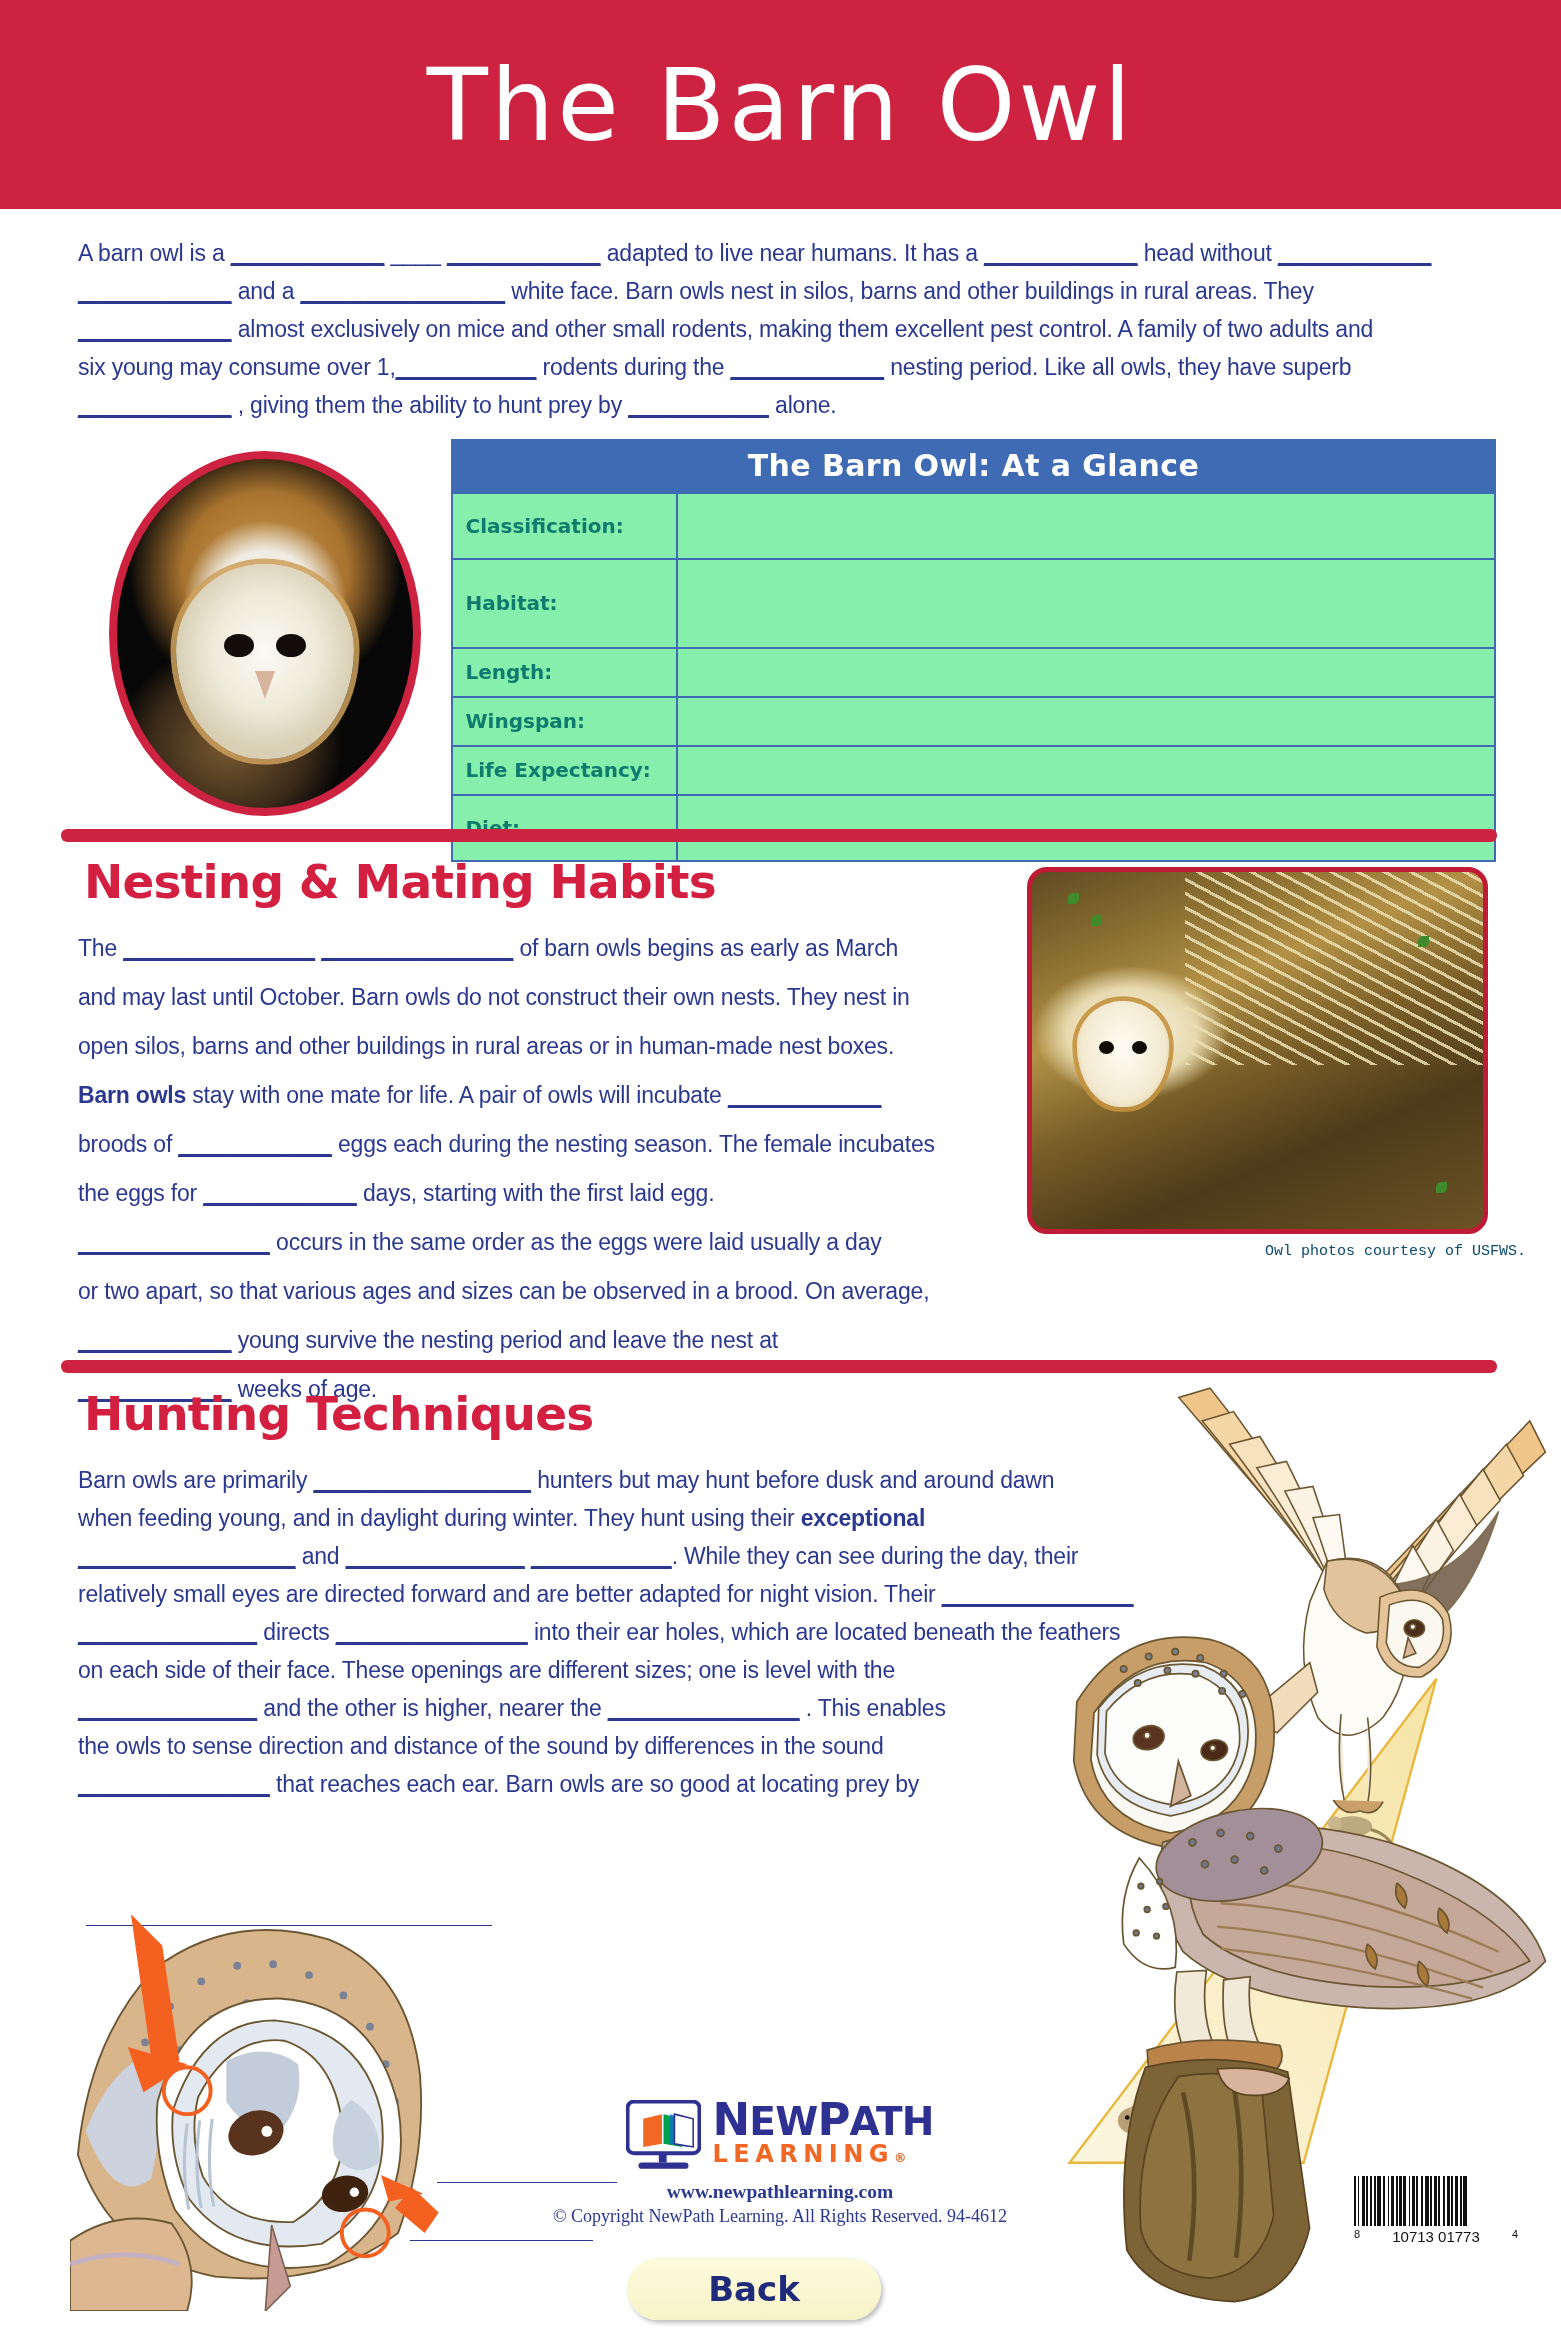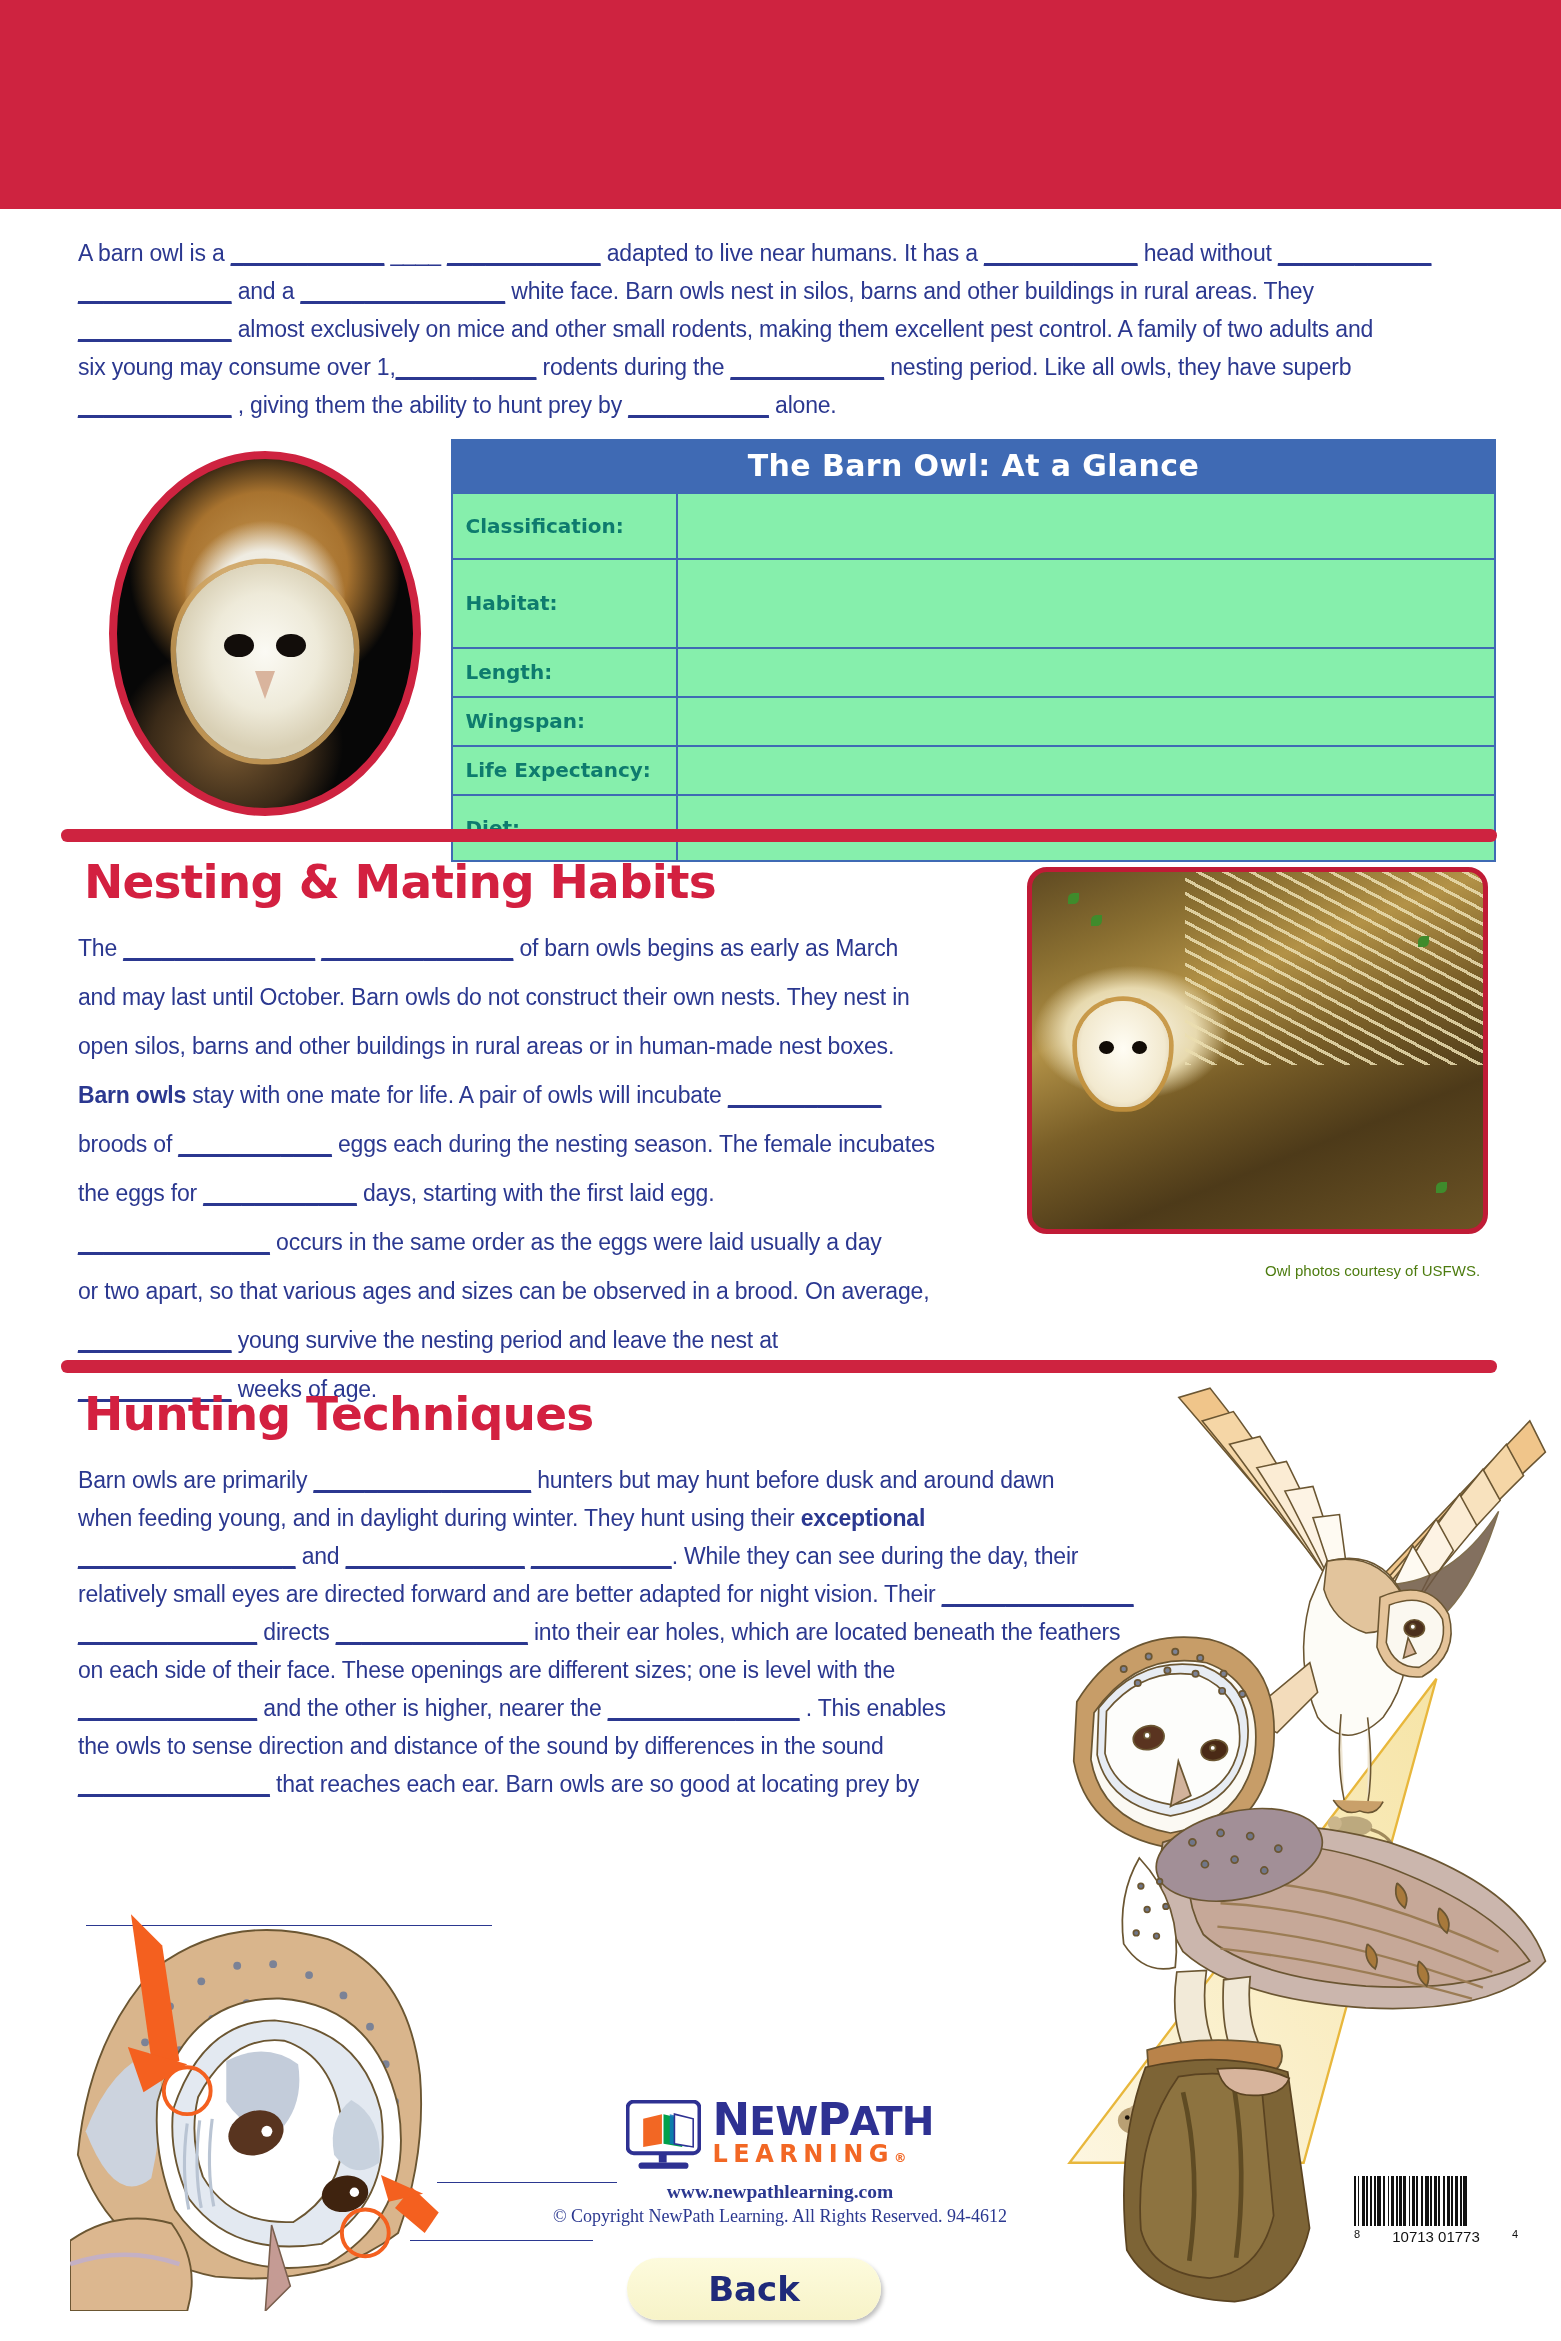--- a/index.html
+++ b/index.html
@@ -141,23 +141,22 @@
   .nest-photo .np-eye.r { right: 24%; }
   .nest-photo .np-grass {
     position: absolute; right: -4%; top: -6%; width: 70%; height: 60%;
     background: repeating-linear-gradient(28deg, rgba(235,222,176,.85) 0 3.1px, rgba(120,96,44,0) 3.1px 12.5px);
   }
   .nest-photo .np-leaf {
     position:absolute; width:11px; height:11px; border-radius:50% 0 50% 0; background:#3f8b2c;
   }
   .photo-credit {
     position: absolute; left: 1265px; top: 1243px;
-    color: #4d7c0f; font-size: 15px;
-    font-family: Liberation Sans, sans-serif;
-    margin-top: 19px;
+    color: #0c4a6e; font-size: 15px;
+    font-family: Liberation Mono, monospace;
   }
 
   
   .hunting-text { position: absolute; left: 78px; top: 1461px; width: 1140px; }
   .hunting-text p { margin: 0; }
 
   
   .ear-diagram { position: absolute; left: 70px; top: 1897px; width: 625px; height: 414px; }
   .ear-line {
     position: absolute; height: 0; border-bottom: 1.6px solid #2b3890;
@@ -219,20 +218,21 @@
     color: #1f2a7a; font-family: "DejaVu Sans", sans-serif;
     font-size: 34px; font-weight: bold; letter-spacing: 0px;
   }
 </style>
 </head>
 <body>
 
 <div class="page">
 
   <div class="header-band"></div>
+  <div class="header-title">The Barn Owl</div>
 
   <div class="intro body-text">
     <p>
       <span>A barn owl is a </span><span class="blank">____________</span><span> ____ </span><span class="blank">____________</span><span> adapted to live near humans.  It has a </span><span class="blank">____________</span><span> head without </span><span class="blank">____________</span>
     </p>
     <p>
       <span class="blank">____________</span><span> and a </span><span class="blank">________________</span><span> white face.  Barn owls nest in silos, barns and other buildings in rural areas.  They</span>
     </p>
     <p>
       <span class="blank">____________</span><span> almost exclusively on mice and other small rodents, making them excellent pest control.  A family of two adults and</span>

